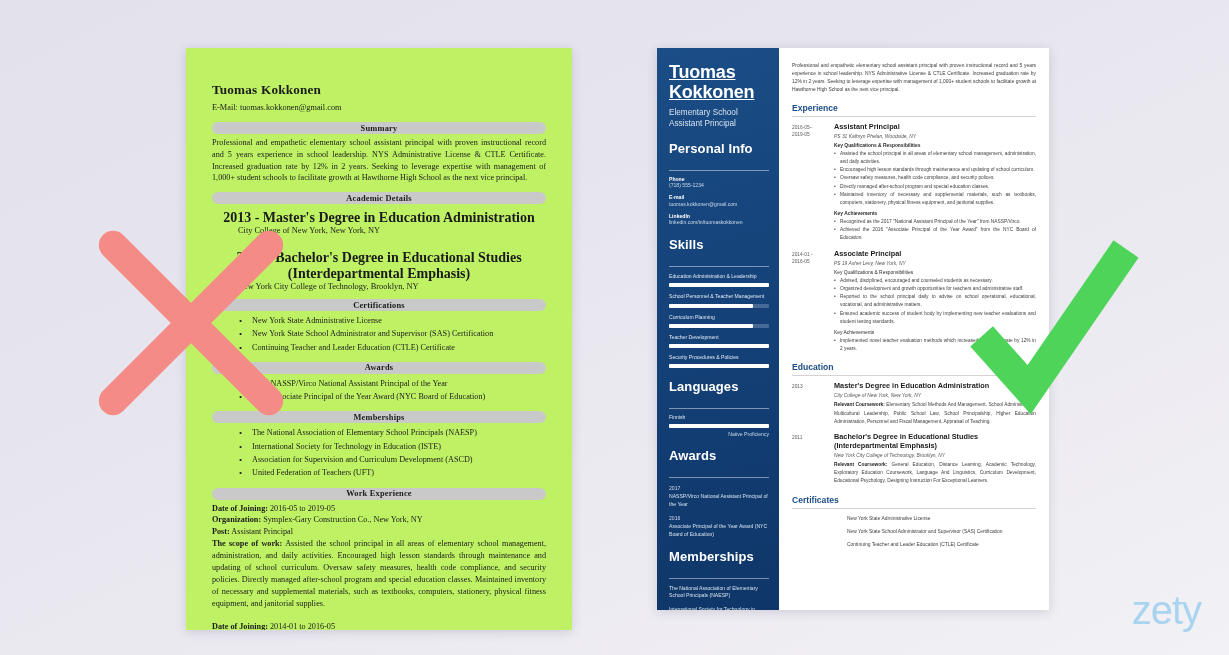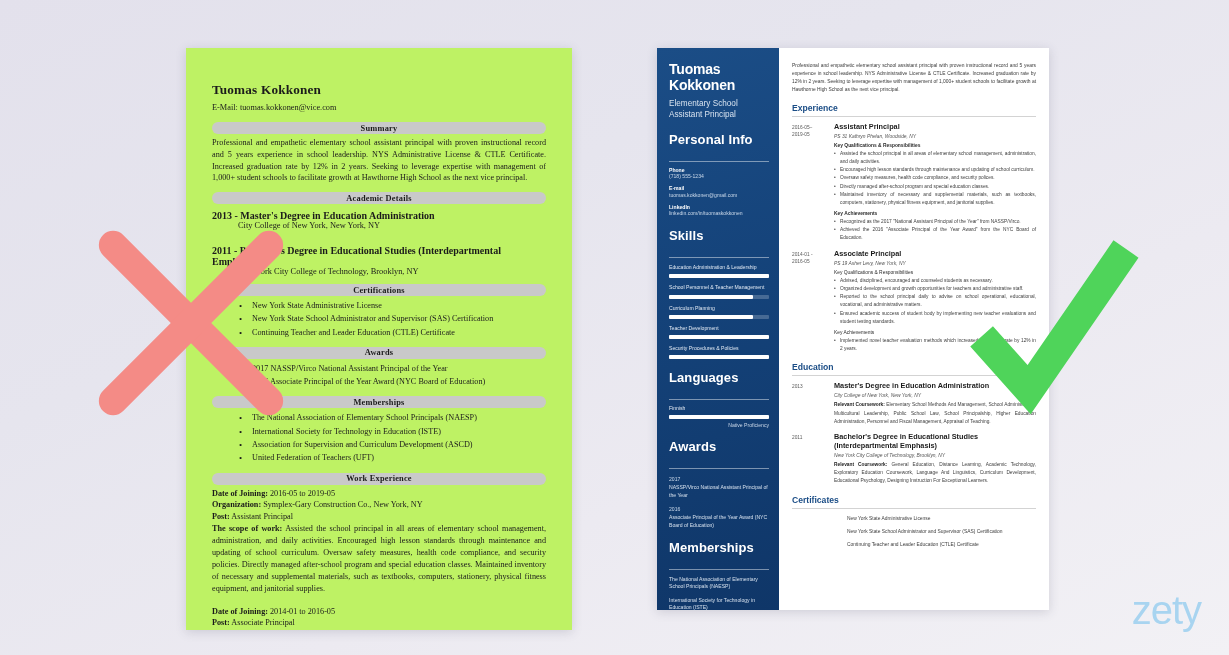--- a/index.html
+++ b/index.html
@@ -32,21 +32,21 @@
   #bad-resume .bcontact { font-size: 8.3px; line-height: 1.5; }
   #bad-resume .bbar {
     background: #c9c9c9; text-align: center;
     font-size: 8.4px; font-weight: bold; letter-spacing: .2px;
     padding: 1.5px 0; margin: 8px 0 3px 0; border-radius: 6px;
   }
   #bad-resume .bpara {
     font-size: 8.2px; line-height: 1.42; text-align: justify;
   }
   #bad-resume .bedu { margin-top: 6px; }
-  #bad-resume .bedu-h { font-size: 10px; font-weight: bold; }
+  #bad-resume .bedu-h { font-size: 14px; font-weight: bold; text-align: center; }
   #bad-resume .bedu-s { font-size: 8.4px; padding-left: 26px; }
   #bad-resume ul { list-style: none; }
   #bad-resume li {
     font-size: 8.2px; line-height: 1.62; padding-left: 40px; position: relative;
   }
   #bad-resume li::before {
     content: "\2022"; position: absolute; left: 27px; font-size: 9px;
   }
   #bad-resume .bjob { margin-top: 2px; }
   #bad-resume .bjob p { font-size: 8.2px; line-height: 1.45; }
@@ -66,21 +66,21 @@
     font-family: "Liberation Sans", sans-serif;
   }
   #gside {
     width: 122px; flex: 0 0 122px;
     background: linear-gradient(165deg, #1b4d86 0%, #144279 45%, #0f3668 100%);
     color: #ffffff;
     padding: 14px 10px 10px 12px;
     overflow: hidden;
   }
   #gside .gname {
-    font-size: 14px; font-weight: bold; line-height: 1.12; letter-spacing: -.2px;
+    font-size: 18px; font-weight: bold; line-height: 1.12; letter-spacing: -.2px; text-decoration: underline;
   }
   #gside .gtitle {
     font-size: 8.2px; line-height: 1.3; margin-top: 6px; color: #d7e2ef;
   }
   #gside .ghead {
     font-size: 13px; font-weight: bold; margin: 11px 0 5px 0;
     border-bottom: 1px solid rgba(255,255,255,.45); padding-bottom: 14px;
     letter-spacing: .1px;
   }
   #gside .glbl { font-size: 5.1px; font-weight: bold; margin-top: 5px; line-height: 1.3; }
@@ -132,21 +132,21 @@
     position: absolute; right: 28px; bottom: 22px;
     font-size: 40px; font-weight: 400; color: #a8d4f0;
     letter-spacing: -1px; font-family: "Liberation Sans", sans-serif;
   }
 </style>
 </head>
 <body>
 
 <div id="bad-resume">
   <div class="bname">Tuomas Kokkonen</div>
-  <div class="bcontact">E-Mail: tuomas.kokkonen@vice.com</div>
+  <div class="bcontact">E-Mail: tuomas.kokkonen@gmail.com</div>
 
   <div class="bbar">Summary</div>
   <div class="bpara">Professional and empathetic elementary school assistant principal with proven instructional record and 5 years experience in school leadership. NYS Administrative License &amp; CTLE Certificate. Increased graduation rate by 12% in 2 years. Seeking to leverage expertise with management of 1,000+ student schools to facilitate growth at Hawthorne High School as the next vice principal.</div>
 
   <div class="bbar">Academic Details</div>
   <div class="bedu">
     <div class="bedu-h"><span>2013 -</span>
       <span>Master's Degree in Education Administration</span></div>
     <div class="bedu-s">City College of New York, New York, NY</div>
   </div>

